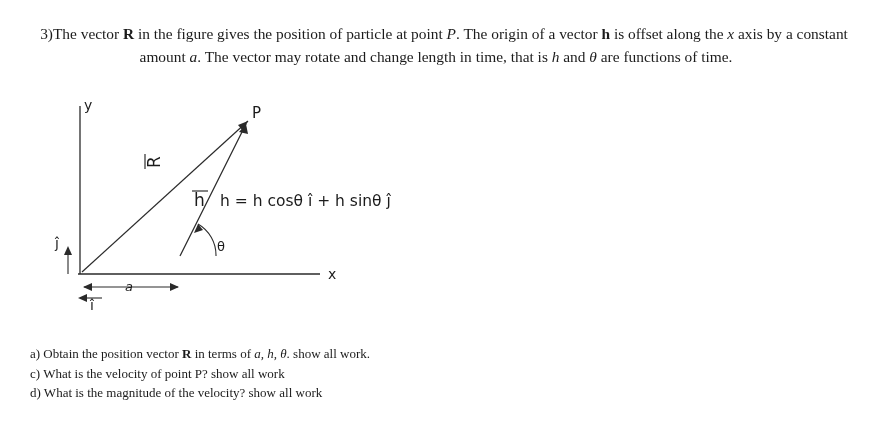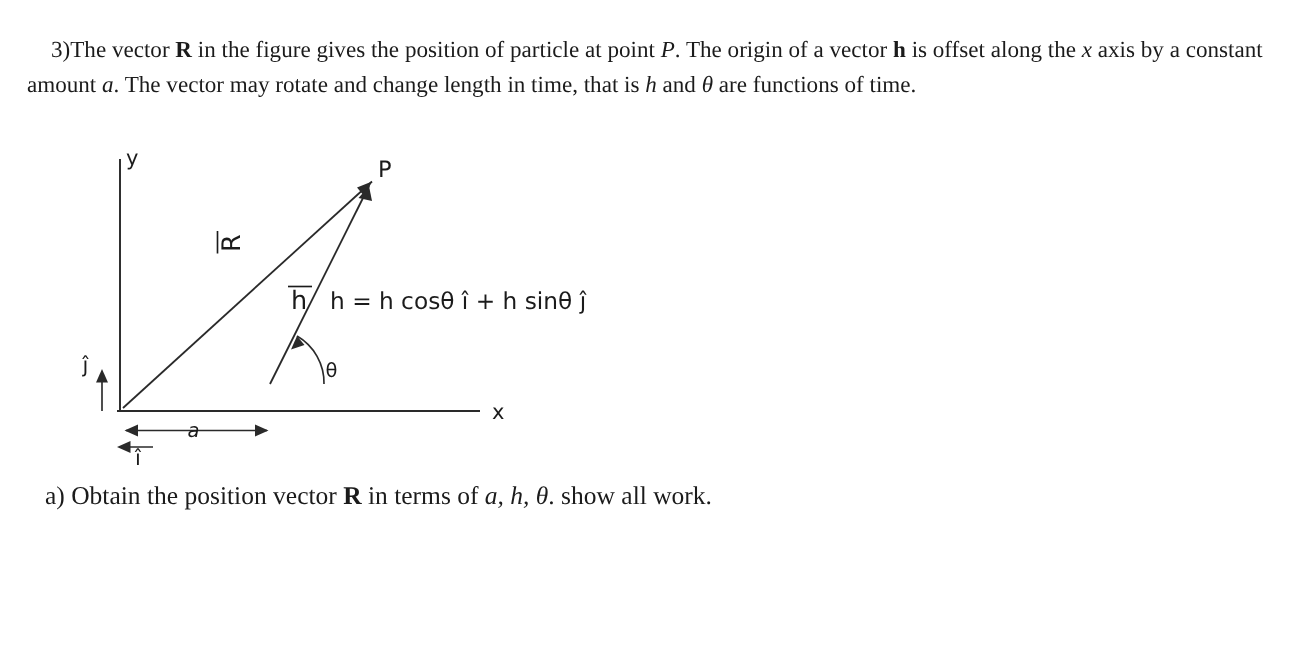--- a/index.html
+++ b/index.html
@@ -21,21 +21,21 @@
     width: 870px;
     height: 447px;
   }
   .problem-text {
     position: absolute;
     left: 18px;
     top: 22px;
     width: 836px;
     font-size: 15.4px;
     line-height: 1.52;
-    text-align: left;
+    text-align: center;
   }
   .problem-text .indent {
     display: inline-block;
     width: 16px;
   }
   .bold {
     font-weight: bold;
   }
   .ital {
     font-style: italic;
@@ -49,23 +49,23 @@
   }
   .figure svg {
     display: block;
   }
   .handwriting {
     font-family: "DejaVu Sans", sans-serif;
   }
   .questions {
     position: absolute;
     left: 30px;
-    top: 318px;
+    top: 344px;
     width: 700px;
-    font-size: 17px;
+    font-size: 13px;
     line-height: 1.50;
   }
   .questions div {
     white-space: nowrap;
   }
 </style>
 </head>
 <body>
 
 <div class="page">
@@ -120,15 +120,23 @@
       <text x="70" y="214" class="handwriting" font-size="14" fill="#1b1b1b">î</text>
       <text x="35" y="152" class="handwriting" font-size="14" fill="#1b1b1b">ĵ</text>
     </svg>
   </div>
 
   <div class="questions">
     <div>
       <span>a)</span>
       <span>Obtain the position vector </span><span class="bold">R</span><span> in terms of </span><span class="ital">a, h, θ</span><span>. show all work.</span>
     </div>
+    <div>
+      <span>c)</span>
+      <span>What is the velocity of point P? show all work</span>
+    </div>
+    <div>
+      <span>d)</span>
+      <span>What is the magnitude of the velocity? show all work</span>
+    </div>
   </div>
 
 </div>
 
 </body></html>

